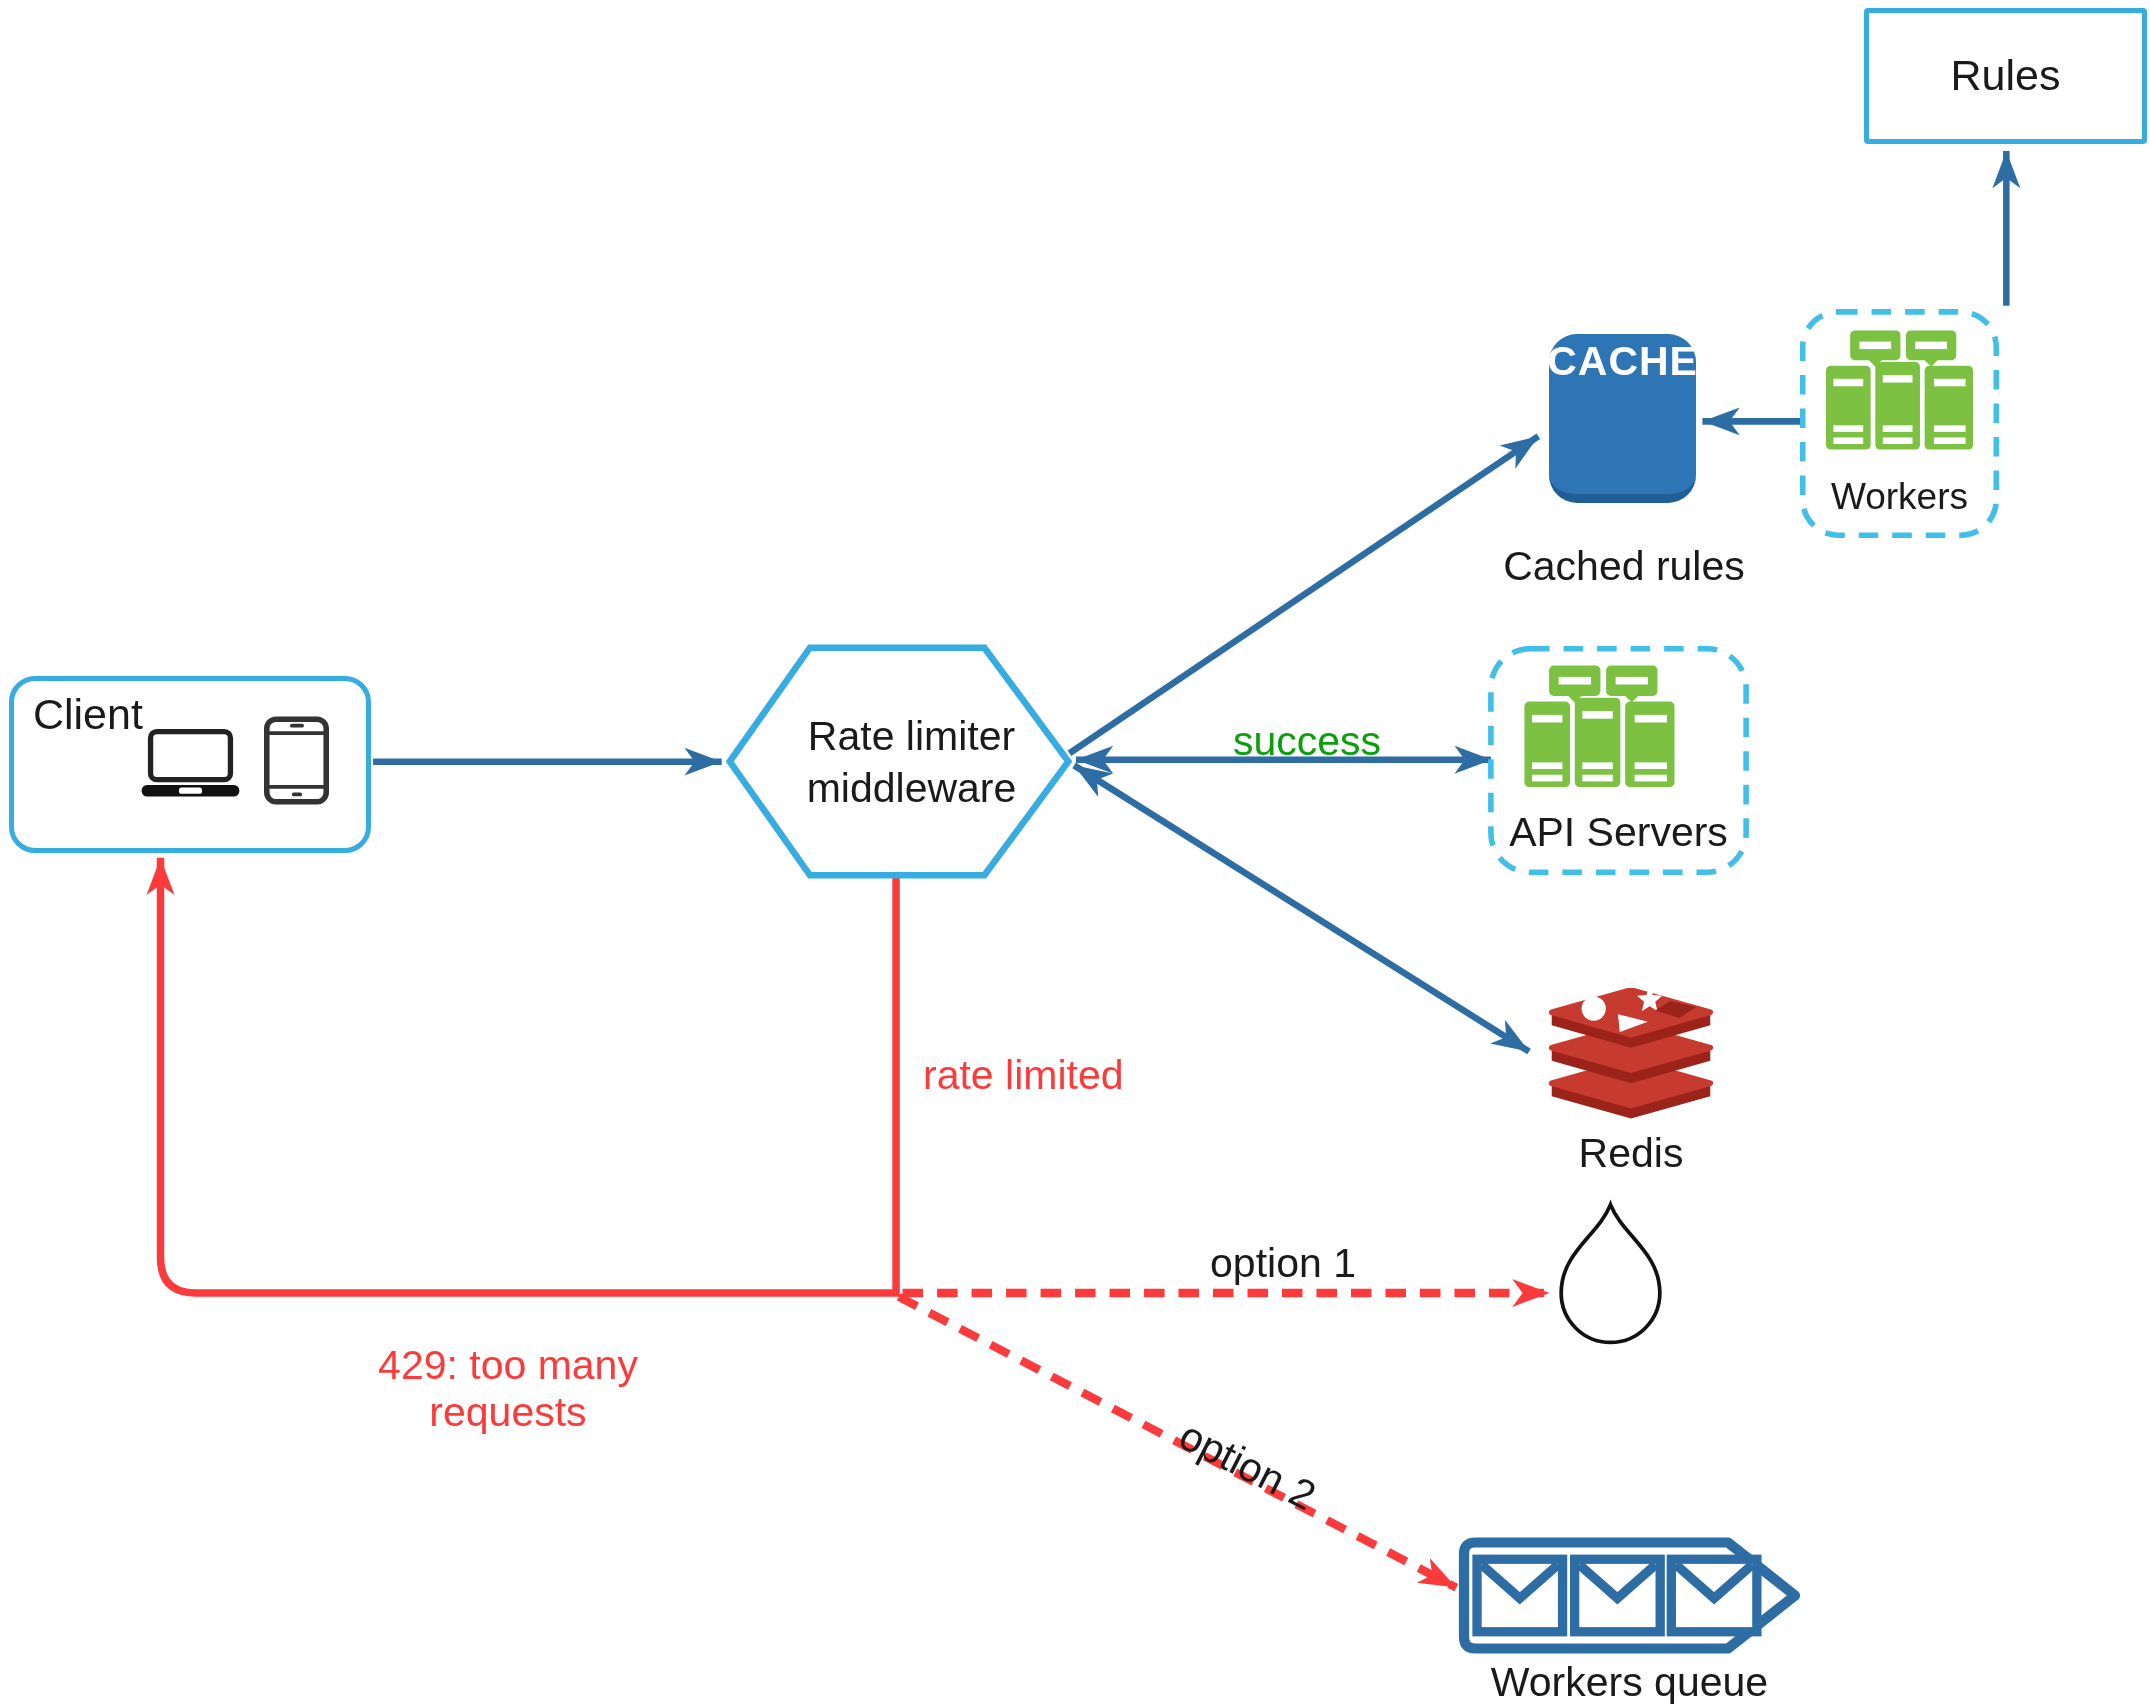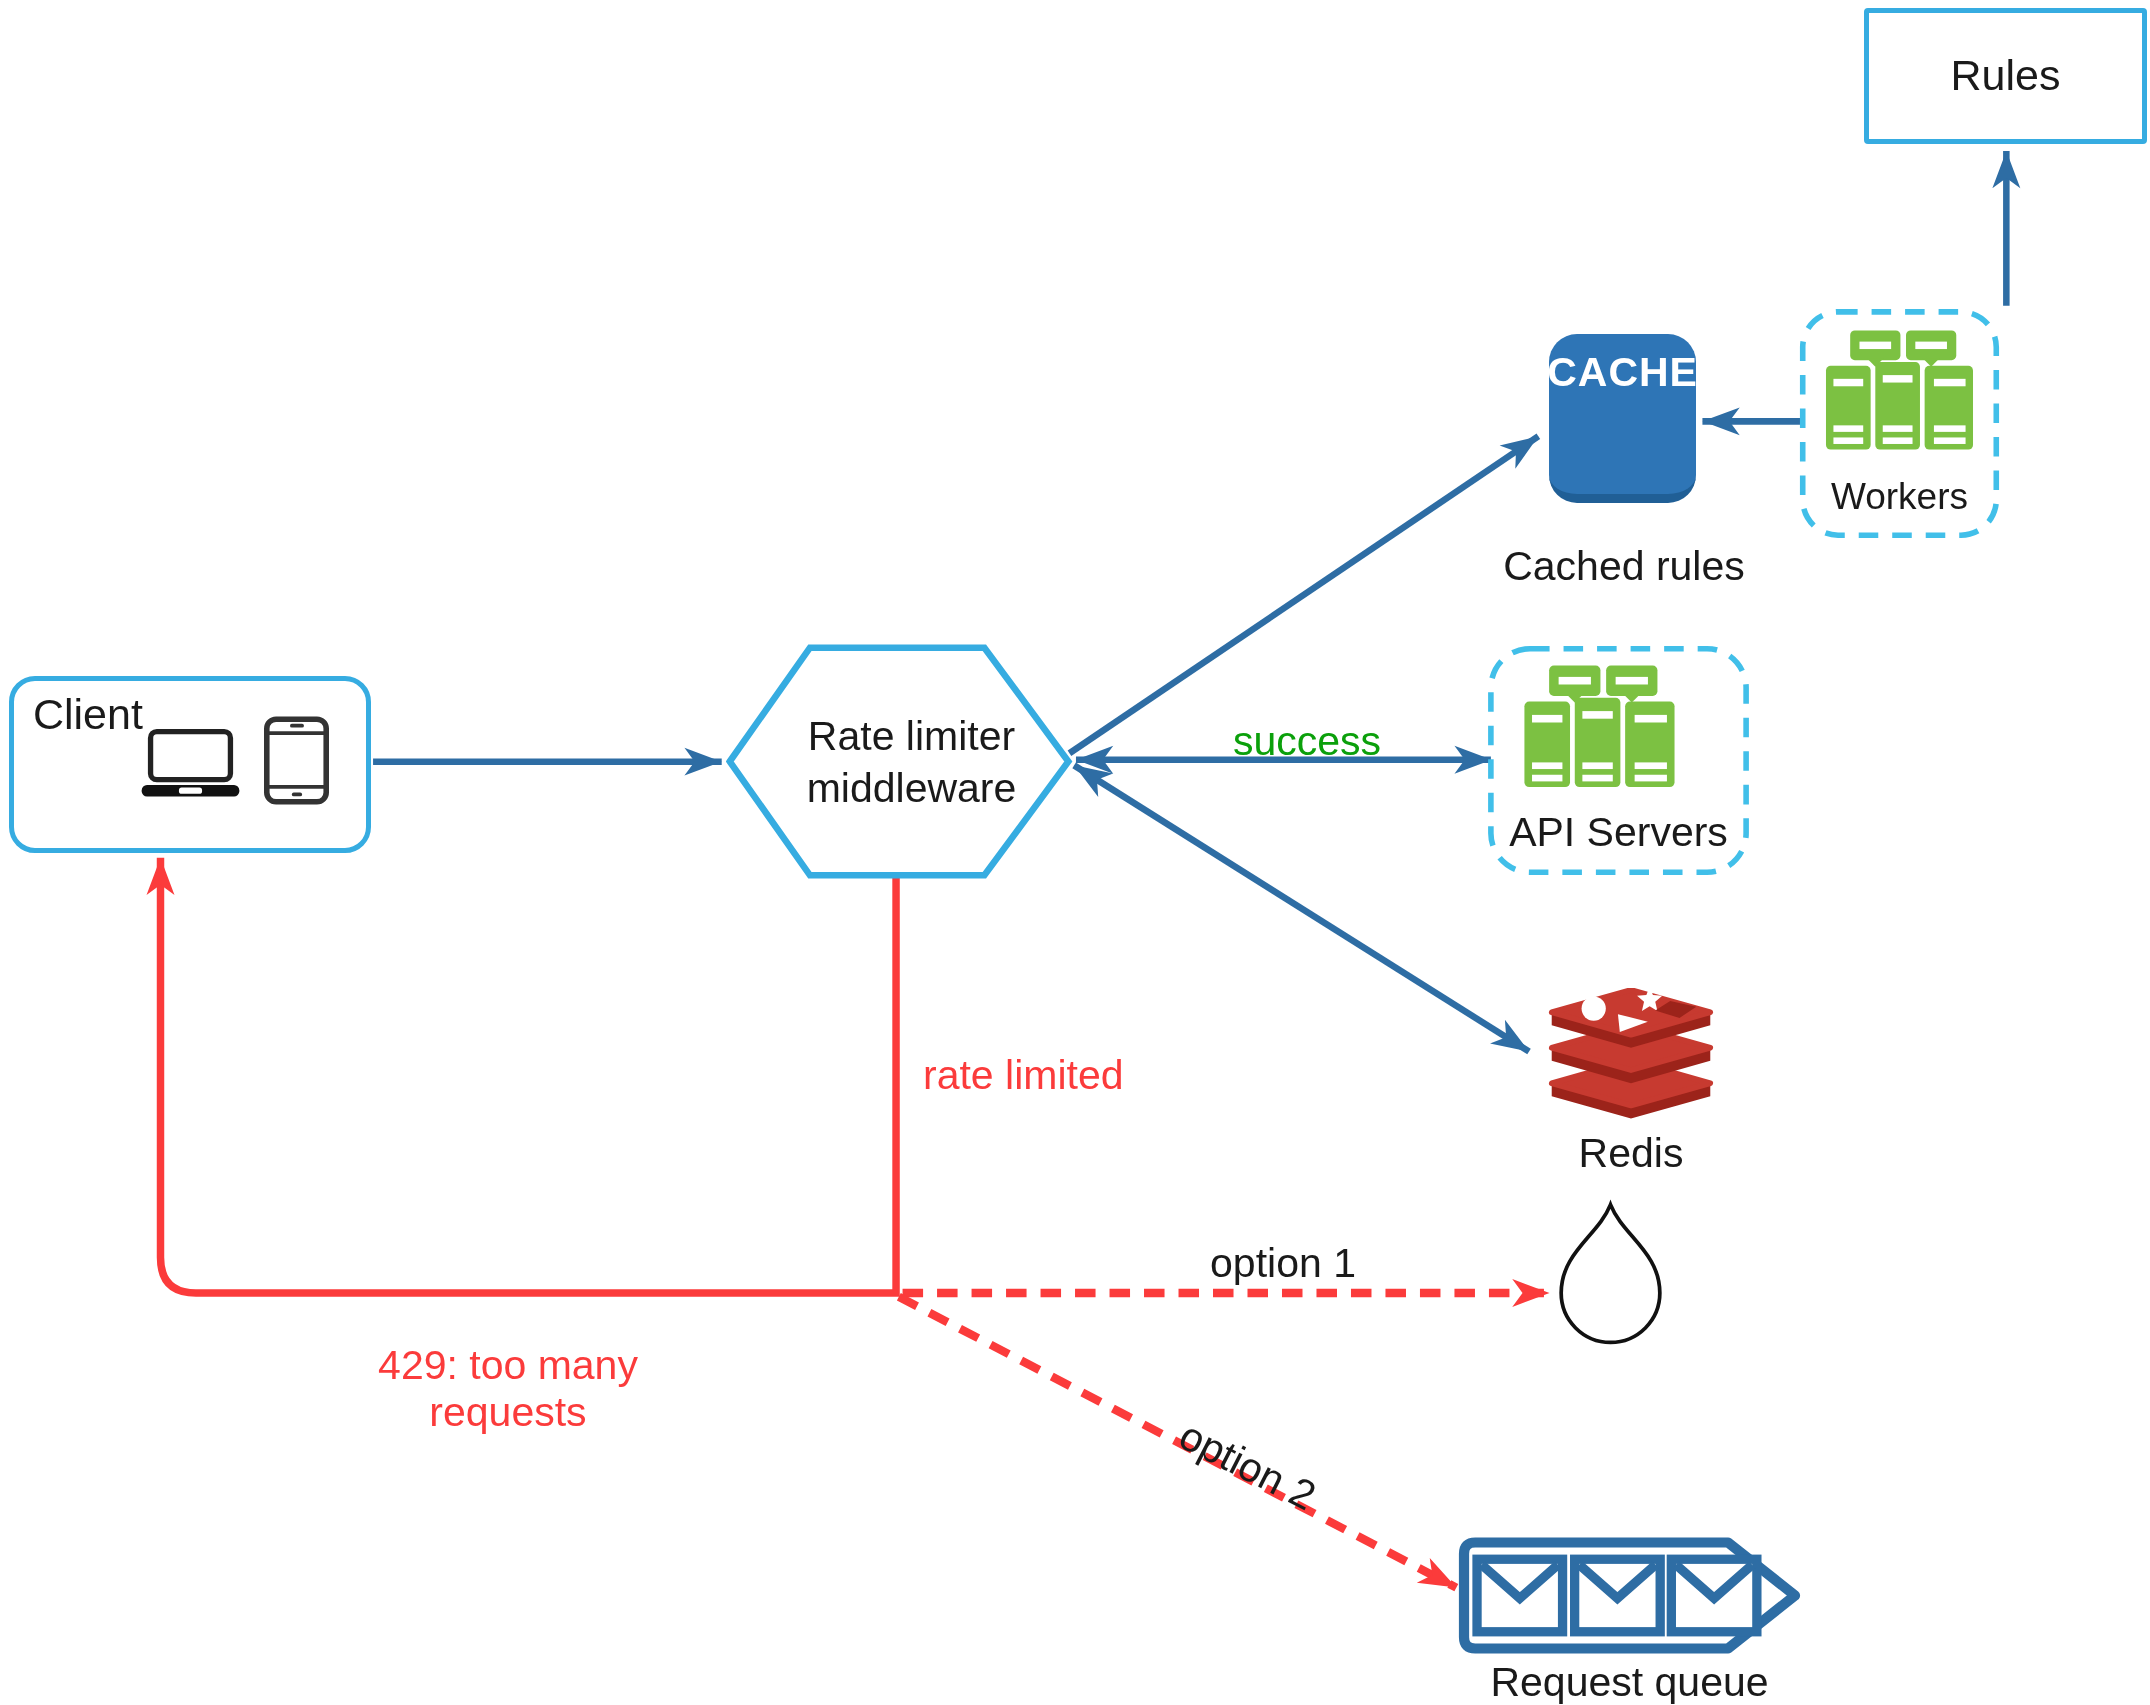--- a/index.html
+++ b/index.html
@@ -35,21 +35,21 @@
              display:flex;align-items:center;justify-content:center;font-size:43px;}
   .hex-wrap{left:726px;top:643px;width:347px;height:237px;}
   .hex-poly{stroke:var(--accent-cyan);stroke-width:7;fill:#ffffff;}
   .hex-text{position:absolute;left:12px;top:0;width:100%;height:100%;display:flex;flex-direction:column;
             align-items:center;justify-content:center;font-size:41px;line-height:52px;text-align:center;}
   .dashed-rect{stroke:var(--dashed-cyan);stroke-width:6;fill:#ffffff;stroke-dasharray:21 15;}
   .caption{position:absolute;text-align:center;font-size:41px;}
   .cache-box{left:1549px;top:334px;width:147px;height:160px;background:var(--cache-blue);
              border-bottom:9.3px solid var(--cache-blue-dark);border-radius:28px;
              display:flex;justify-content:center;}
-  .cache-label{color:#ffffff;font-weight:bold;font-size:41px;margin-top:15px;letter-spacing:0.9px;}
+  .cache-label{color:#ffffff;font-weight:bold;font-size:41px;margin-top:4px;letter-spacing:0.9px;}
   .lbl{position:absolute;font-size:41px;}
   .lbl-center{text-align:center;}
   .green-text{color:var(--success-green);}
   .red-text{color:var(--alert-red);}
   .rot{transform:rotate(27deg);transform-origin:0 0;}
   .icon-green{fill:var(--server-green);}
   .icon-white{fill:#ffffff;}
   .mq-stroke{stroke:var(--arrow-blue);fill:#ffffff;}
 </style>
 </head>
@@ -209,21 +209,21 @@
       </g>
       <g>
         <rect class="mq-stroke" x="127" y="25" width="92" height="78" stroke-width="10"></rect>
         <path d="M132,31 L173,67 L214,31" fill="none" stroke="var(--arrow-blue)" stroke-width="10"></path>
       </g>
       <g>
         <rect class="mq-stroke" x="231" y="25" width="92" height="78" stroke-width="10"></rect>
         <path d="M236,31 L277,67 L318,31" fill="none" stroke="var(--arrow-blue)" stroke-width="10"></path>
       </g>
     </svg>
-    <div class="caption" style="left:0;top:123px;width:347px">Request queue</div>
+    <div class="caption" style="left:0;top:123px;width:347px">Workers queue</div>
   </div>
 
   <div class="lbl lbl-center green-text abs" style="left:1214px;top:718px;width:186px">success</div>
   <div class="lbl red-text abs" style="left:923px;top:1052px">rate limited</div>
   <div class="lbl red-text lbl-center abs" style="left:298px;top:1342px;width:420px">429: too many requests</div>
   <div class="lbl lbl-center abs" style="left:1190px;top:1240px;width:186px">option 1</div>
   <div class="lbl rot abs" style="left:1193px;top:1412px">option 2</div>
 
 </div>
 

